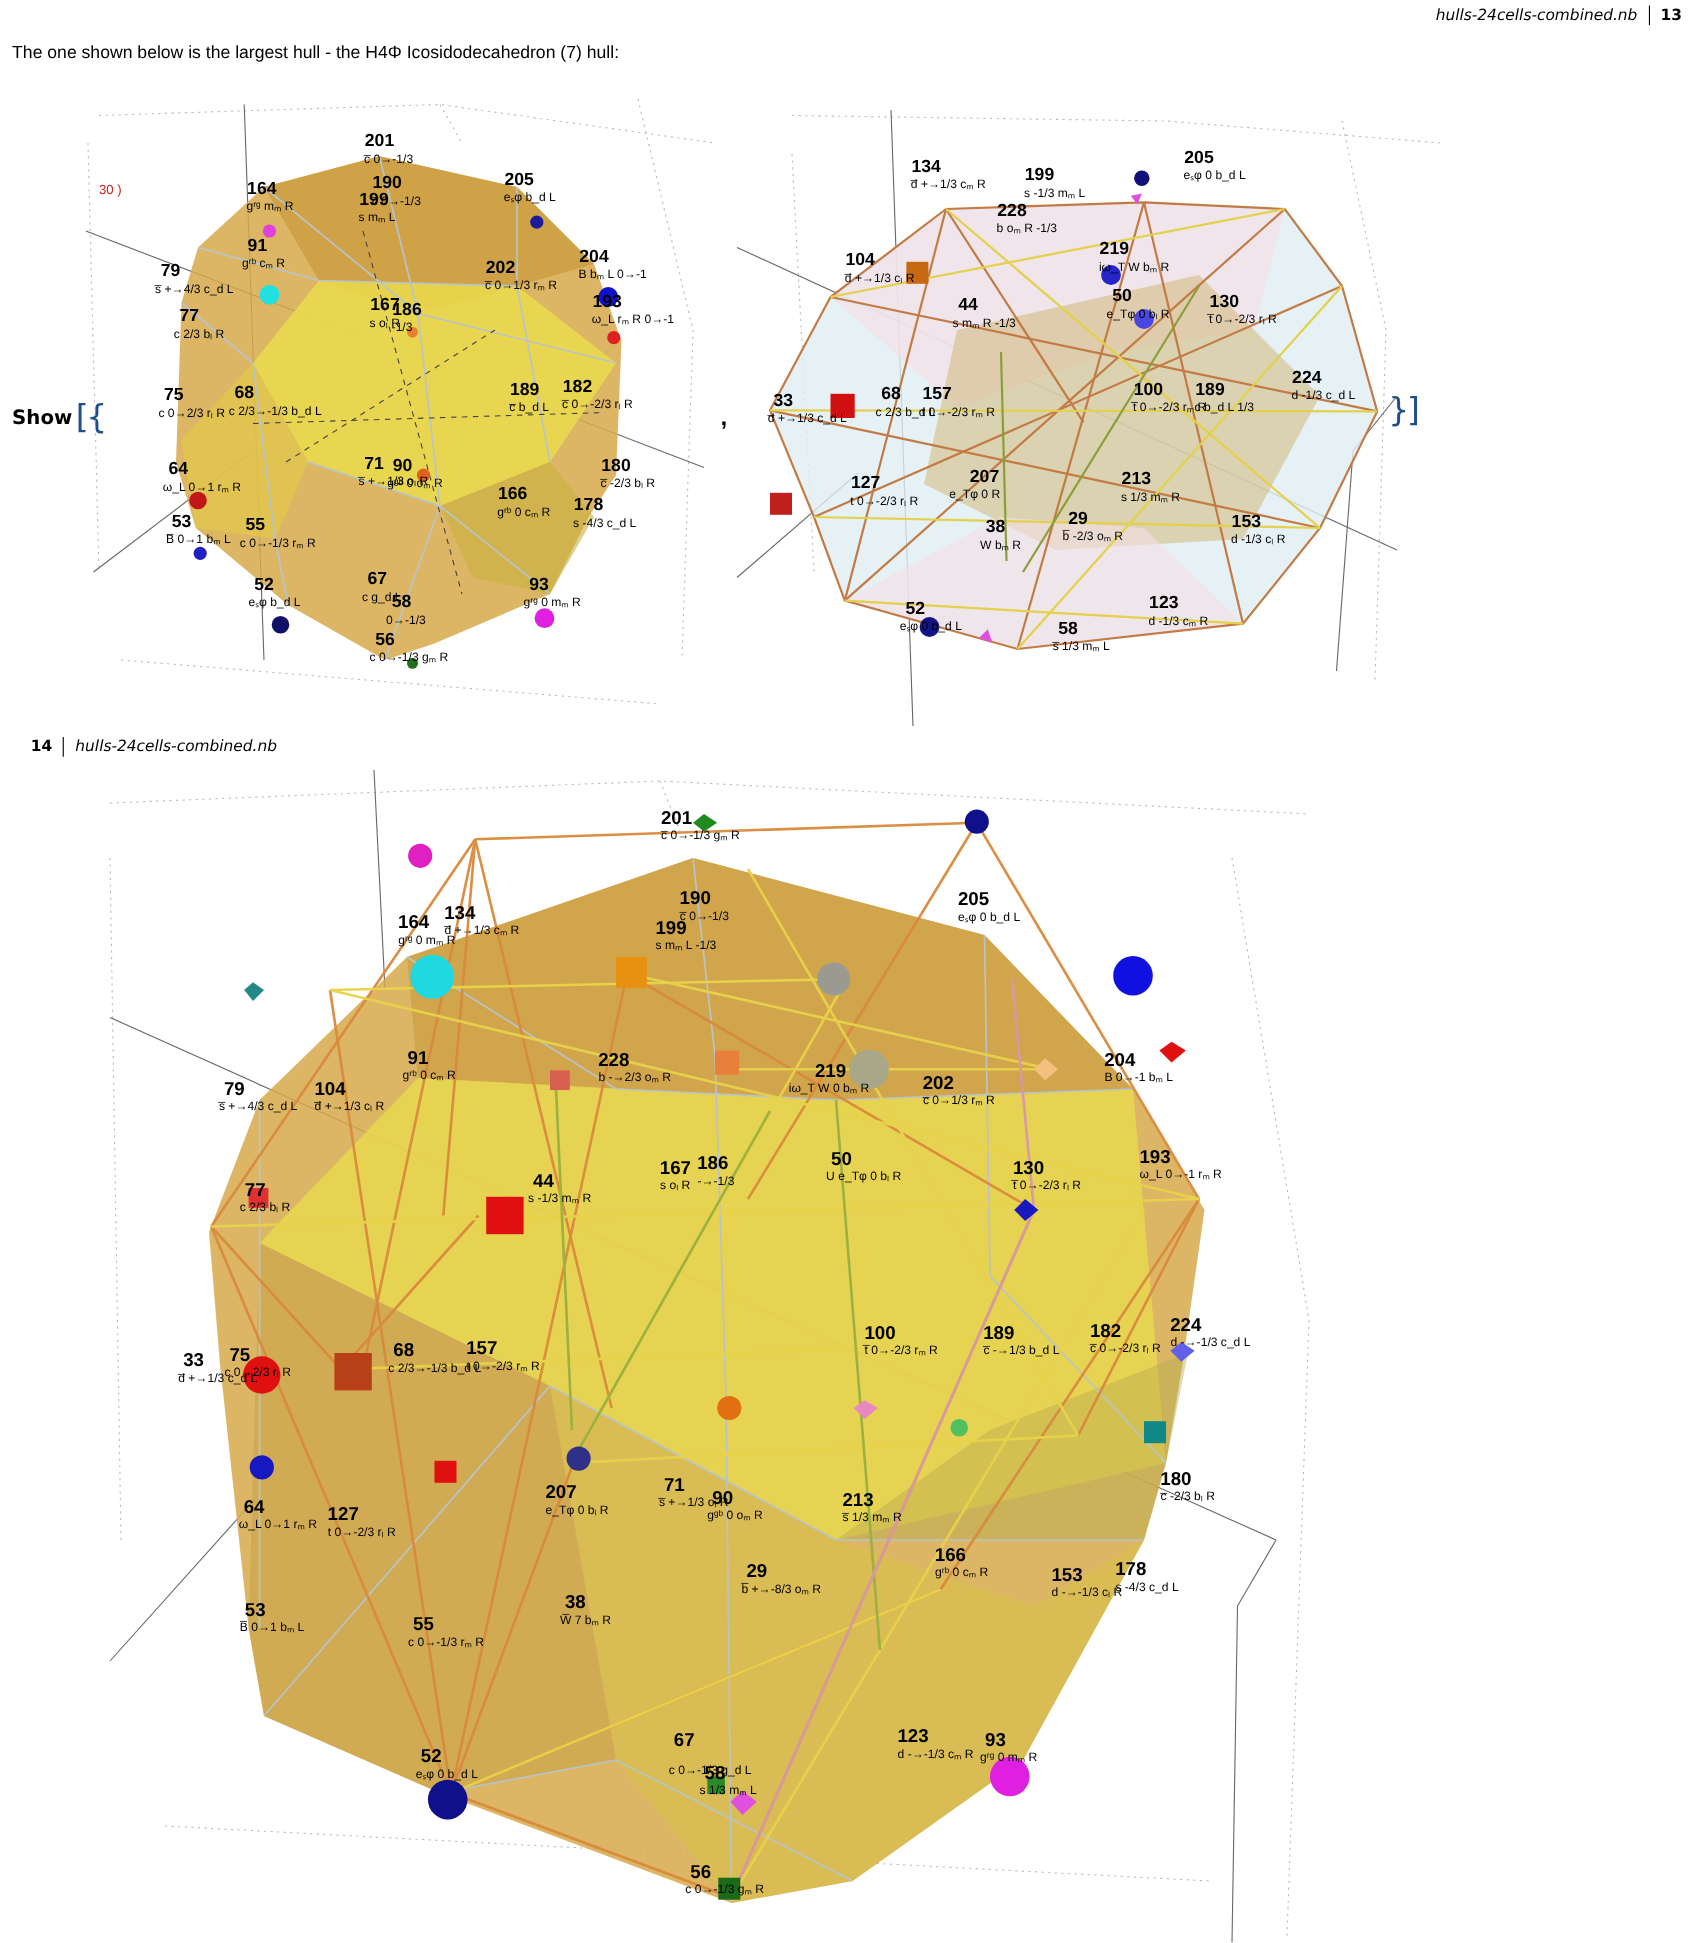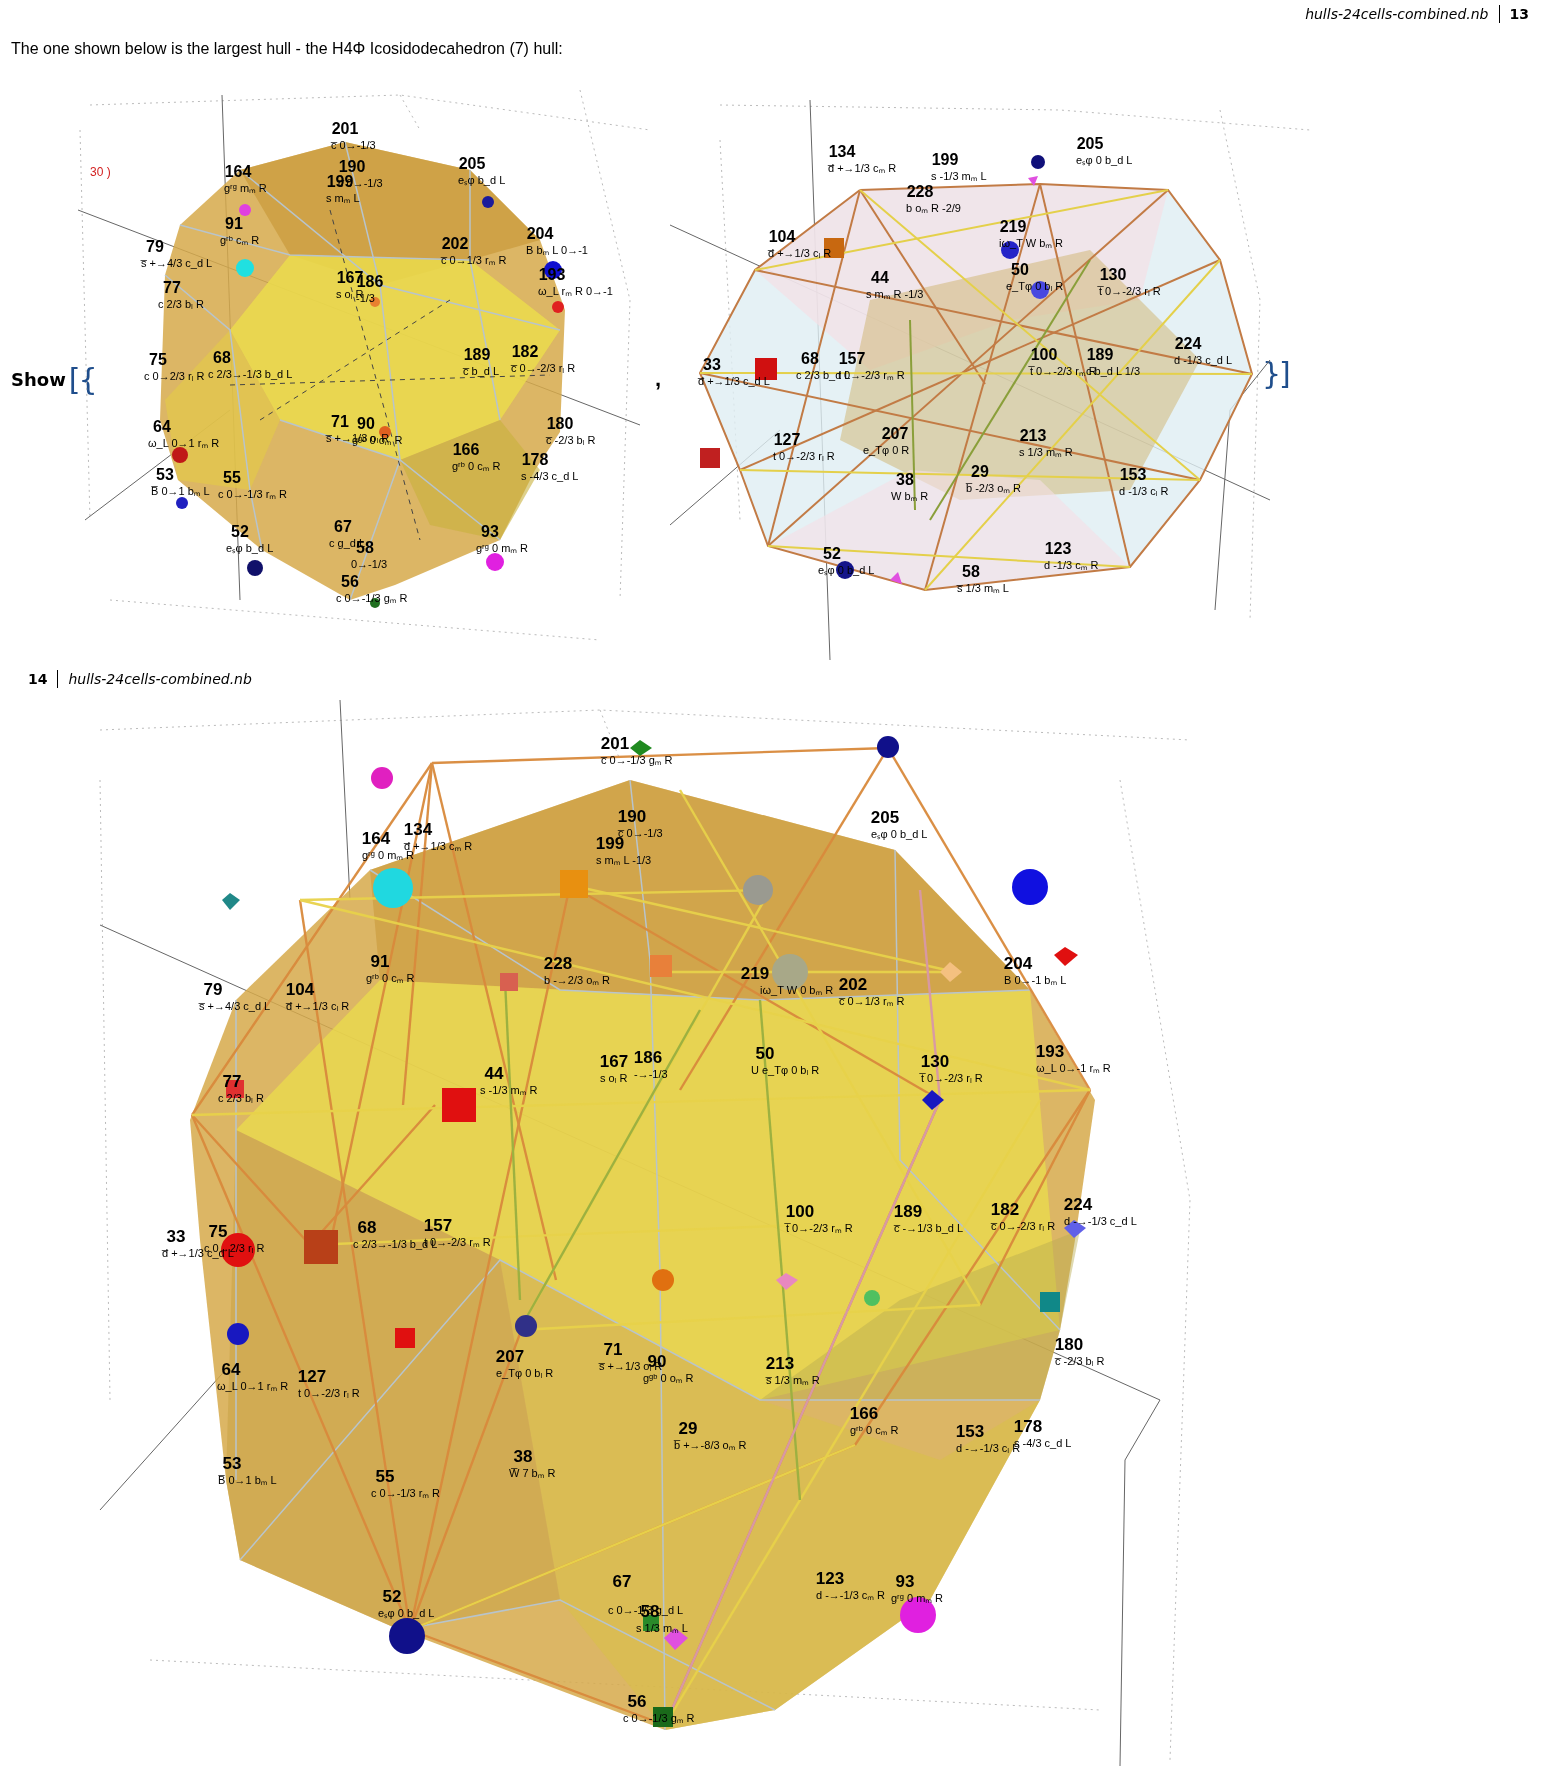--- a/index.html
+++ b/index.html
@@ -320,21 +320,21 @@
     <div class="sub" style="left: 351px; top: 558px;">0→-1/3</div>
     <div class="vlabel" style="left: 350px; top: 590px;">56</div>
     <div class="sub" style="left: 336px; top: 592px;">c 0→-1/3 gₘ R</div>
     <div class="vlabel" style="left: 842px; top: 160px;">134</div>
     <div class="sub" style="left: 828px; top: 162px;">d̅ +→1/3 cₘ R</div>
     <div class="vlabel" style="left: 945px; top: 168px;">199</div>
     <div class="sub" style="left: 931px; top: 170px;">s -1/3 mₘ L</div>
     <div class="vlabel" style="left: 1090px; top: 152px;">205</div>
     <div class="sub" style="left: 1076px; top: 154px;">eₛφ 0 b_d L</div>
     <div class="vlabel" style="left: 920px; top: 200px;">228</div>
-    <div class="sub" style="left: 906px; top: 202px;">b oₘ R -2/9</div>
+    <div class="sub" style="left: 906px; top: 202px;">b oₘ R -1/3</div>
     <div class="vlabel" style="left: 1013px; top: 235px;">219</div>
     <div class="sub" style="left: 999px; top: 237px;">iω_T W bₘ R</div>
     <div class="vlabel" style="left: 782px; top: 245px;">104</div>
     <div class="sub" style="left: 768px; top: 247px;">d̅ +→1/3 cₗ R</div>
     <div class="vlabel" style="left: 880px; top: 286px;">44</div>
     <div class="sub" style="left: 866px; top: 288px;">s mₘ R -1/3</div>
     <div class="vlabel" style="left: 1020px; top: 278px;">50</div>
     <div class="sub" style="left: 1006px; top: 280px;">e_Tφ 0 bₗ R</div>
     <div class="vlabel" style="left: 1113px; top: 283px;">130</div>
     <div class="sub" style="left: 1099px; top: 285px;">t̅ 0→-2/3 rₗ R</div>
@@ -378,21 +378,21 @@
     <div class="sub" style="left: 871px; top: 828px;">eₛφ 0 b_d L</div>
     <div class="vlabel big" style="left: 376px; top: 847px;">164</div>
     <div class="sub" style="left: 362px; top: 849px;">gʳᵍ 0 mₘ R</div>
     <div class="vlabel big" style="left: 418px; top: 838px;">134</div>
     <div class="sub" style="left: 404px; top: 840px;">d̅ +→1/3 cₘ R</div>
     <div class="vlabel big" style="left: 380px; top: 970px;">91</div>
     <div class="sub" style="left: 366px; top: 972px;">gʳᵇ 0 cₘ R</div>
     <div class="vlabel big" style="left: 558px; top: 972px;">228</div>
     <div class="sub" style="left: 544px; top: 974px;">b -→2/3 oₘ R</div>
     <div class="vlabel big" style="left: 755px; top: 982px;">219</div>
-    <div class="sub" style="left: 760px; top: 984px;">iω_T W 0 bₘ R</div>
+    <div class="sub" style="left: 717px; top: 984px;">iω_T W 0 bₘ R</div>
     <div class="vlabel big" style="left: 853px; top: 993px;">202</div>
     <div class="sub" style="left: 839px; top: 995px;">c̅ 0→1/3 rₘ R</div>
     <div class="vlabel big" style="left: 1018px; top: 972px;">204</div>
     <div class="sub" style="left: 1004px; top: 974px;">B 0→-1 bₘ L</div>
     <div class="vlabel big" style="left: 213px; top: 998px;">79</div>
     <div class="sub" style="left: 199px; top: 1000px;">s̅ +→4/3 c_d L</div>
     <div class="vlabel big" style="left: 300px; top: 998px;">104</div>
     <div class="sub" style="left: 286px; top: 1000px;">d̅ +→1/3 cₗ R</div>
     <div class="vlabel big" style="left: 614px; top: 1070px;">167</div>
     <div class="sub" style="left: 600px; top: 1072px;">s oₗ R</div>

